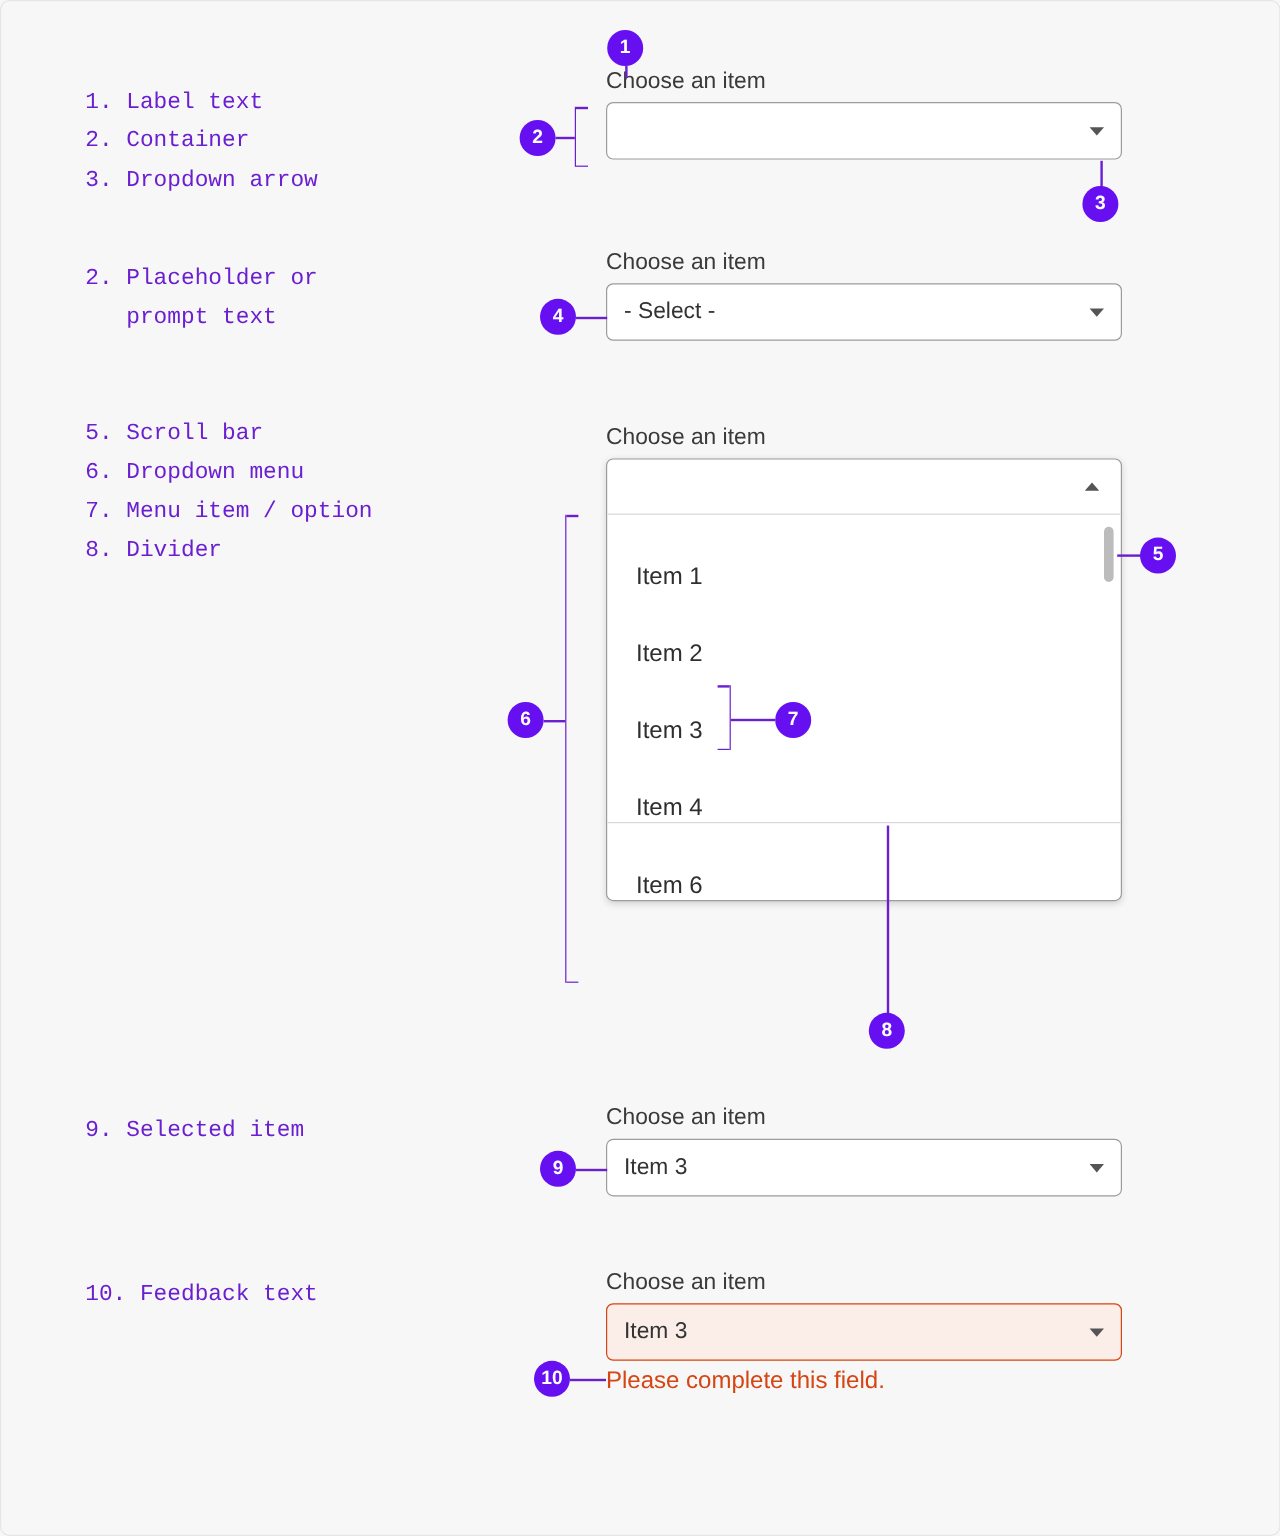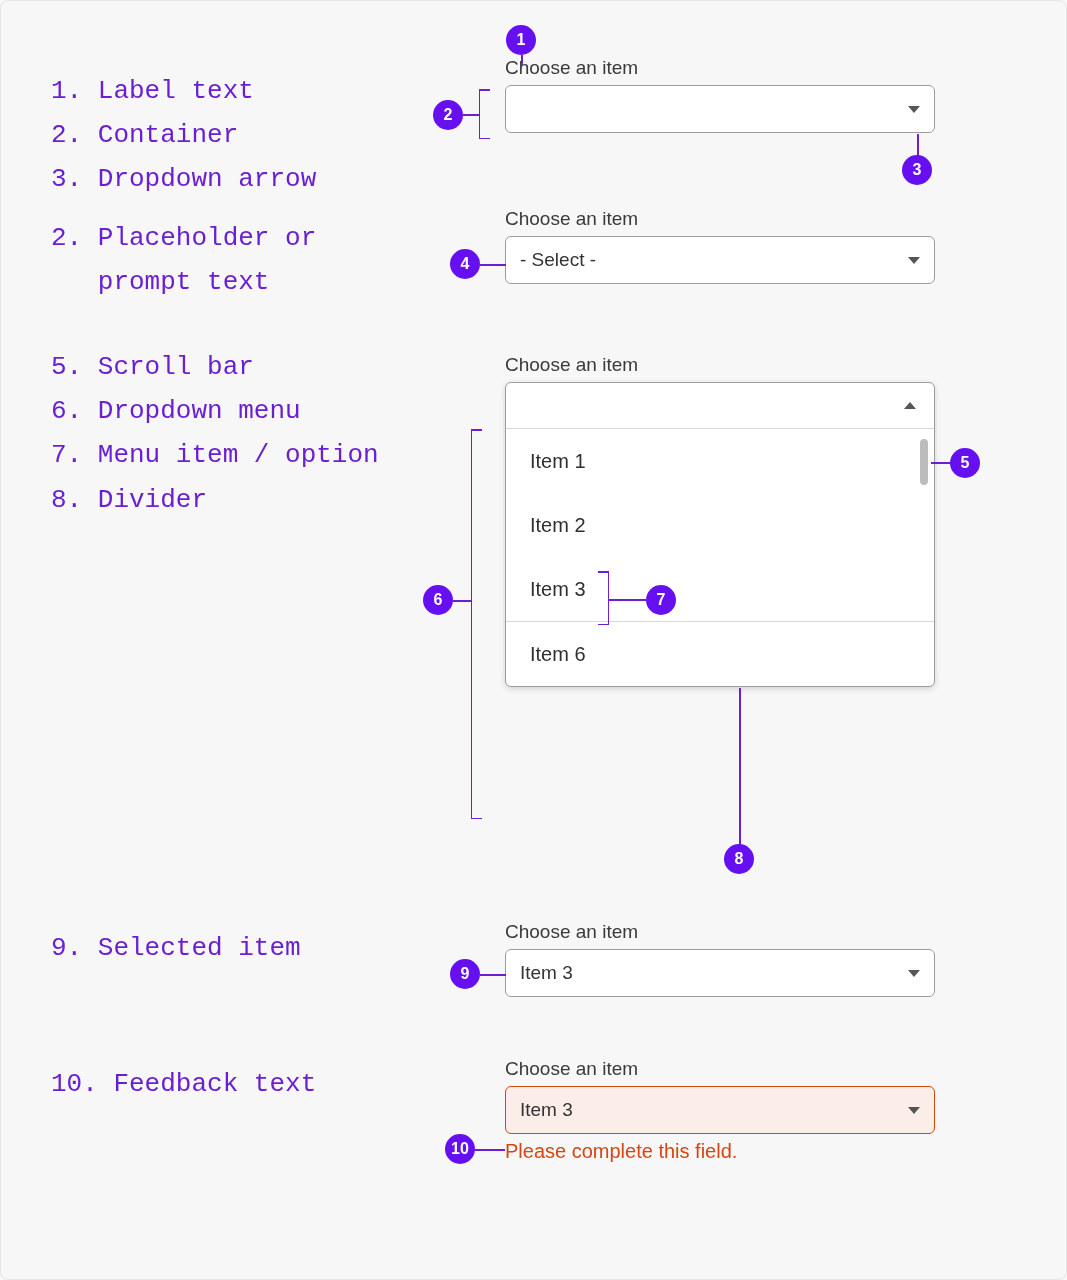--- a/index.html
+++ b/index.html
@@ -8,24 +8,25 @@
       height: 1280px;
       background: #f7f7f7;
       font-family: Arial, Helvetica, sans-serif;
       position: relative;
       border: 1px solid #e6e6e6;
       border-radius: 8px;
     }
     .legend {
       position: absolute;
       font-family: "Courier New", monospace;
-      font-size: 26px;
+      font-size: 19px;
       color: #6a1fd0;
       line-height: 1.7;
       white-space: pre;
+      margin-left: 20px;
     }
     .legend-1 { top: 68px; left: 50px; }
     .legend-4 { top: 215px; left: 50px; }
     .legend-5 { top: 344px; left: 50px; }
     .legend-9 { top: 925px; left: 50px; }
     .legend-10 { top: 1061px; left: 50px; }
 
     .dropdown-label {
       font-size: 19px;
       color: #3a3a3a;
@@ -89,21 +90,21 @@
       align-items: center;
       padding-right: 18px;
       border-bottom: 1px solid #d7d7d7;
     }
     .menu-items {
       position: relative;
     }
     .menu-item {
       height: 64px;
       display: flex;
-      align-items: center;
+      align-items: flex-end;
       padding-left: 24px;
       font-size: 20px;
       color: #2f2f2f;
     }
     .menu-divider {
       height: 1px;
       background: #d7d7d7;
     }
     .scrollbar-thumb {
       position: absolute;
@@ -211,20 +212,23 @@
       <div class="scrollbar-thumb"></div>
       <div class="menu-item">
           <span>Item 1</span>
         </div>
       <div class="menu-item">
           <span>Item 2</span>
         </div>
       <div class="menu-item">
           <span>Item 3</span>
         </div>
+      <div class="menu-item">
+          <span>Item 4</span>
+        </div>
       <div class="menu-divider"></div>
       <div class="menu-item">
           <span>Item 6</span>
         </div>
     </div>
   </div>
 </div>
 
 <div class="dd-block b4">
   <div class="dropdown-label">Choose an item</div>

